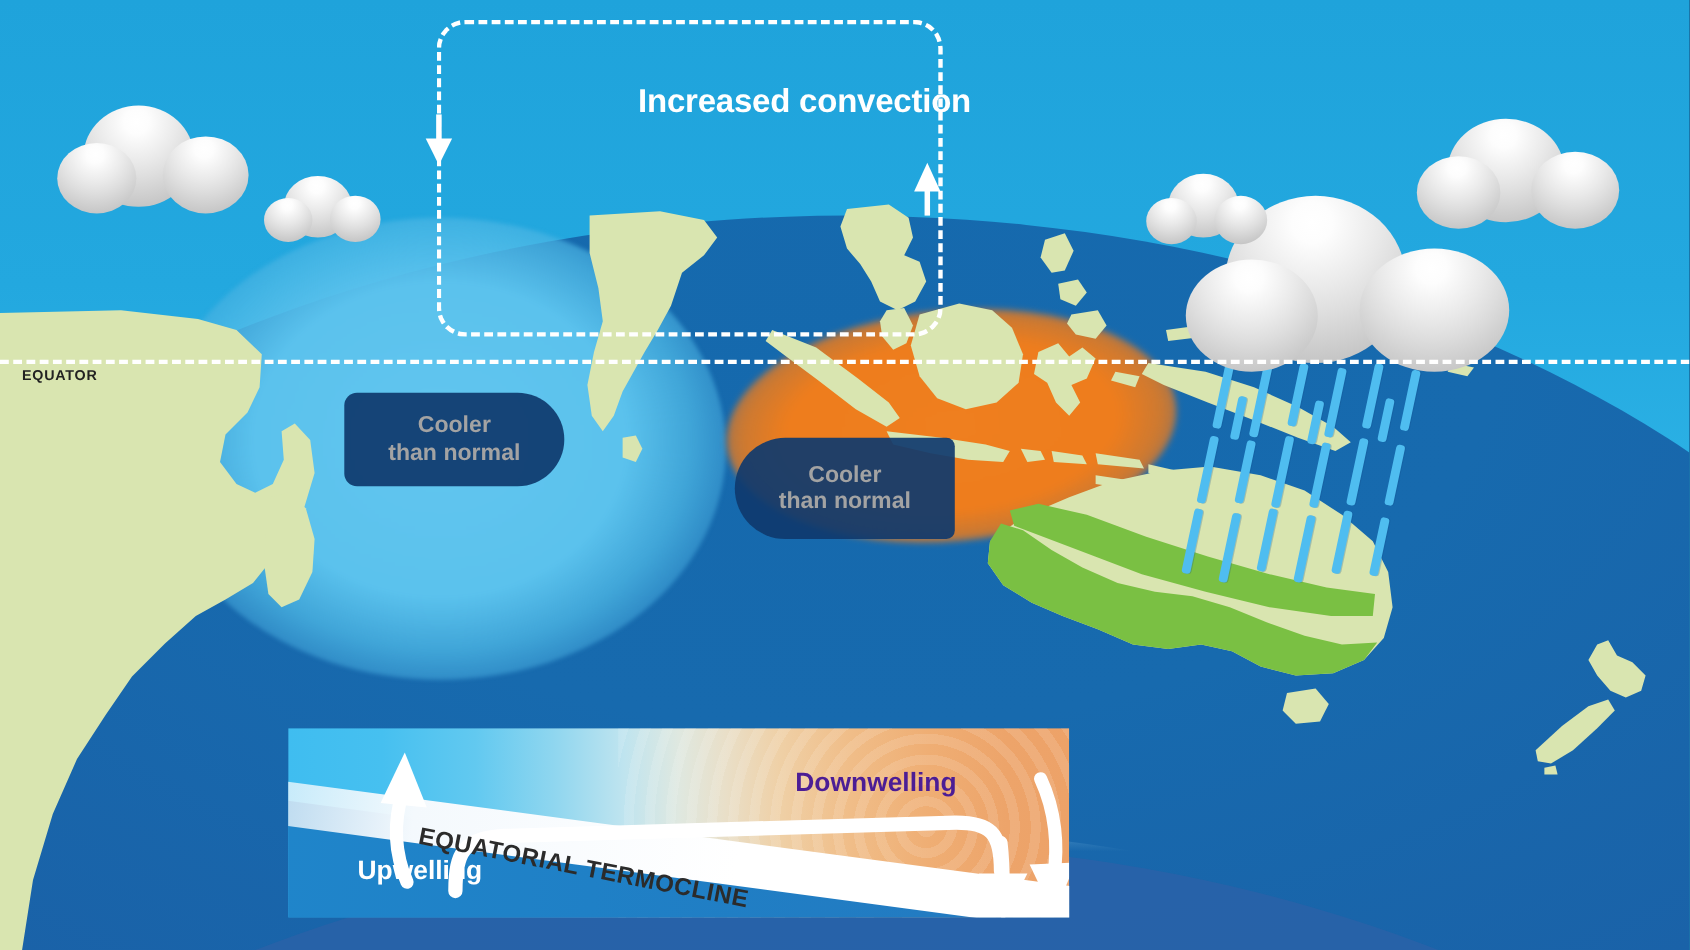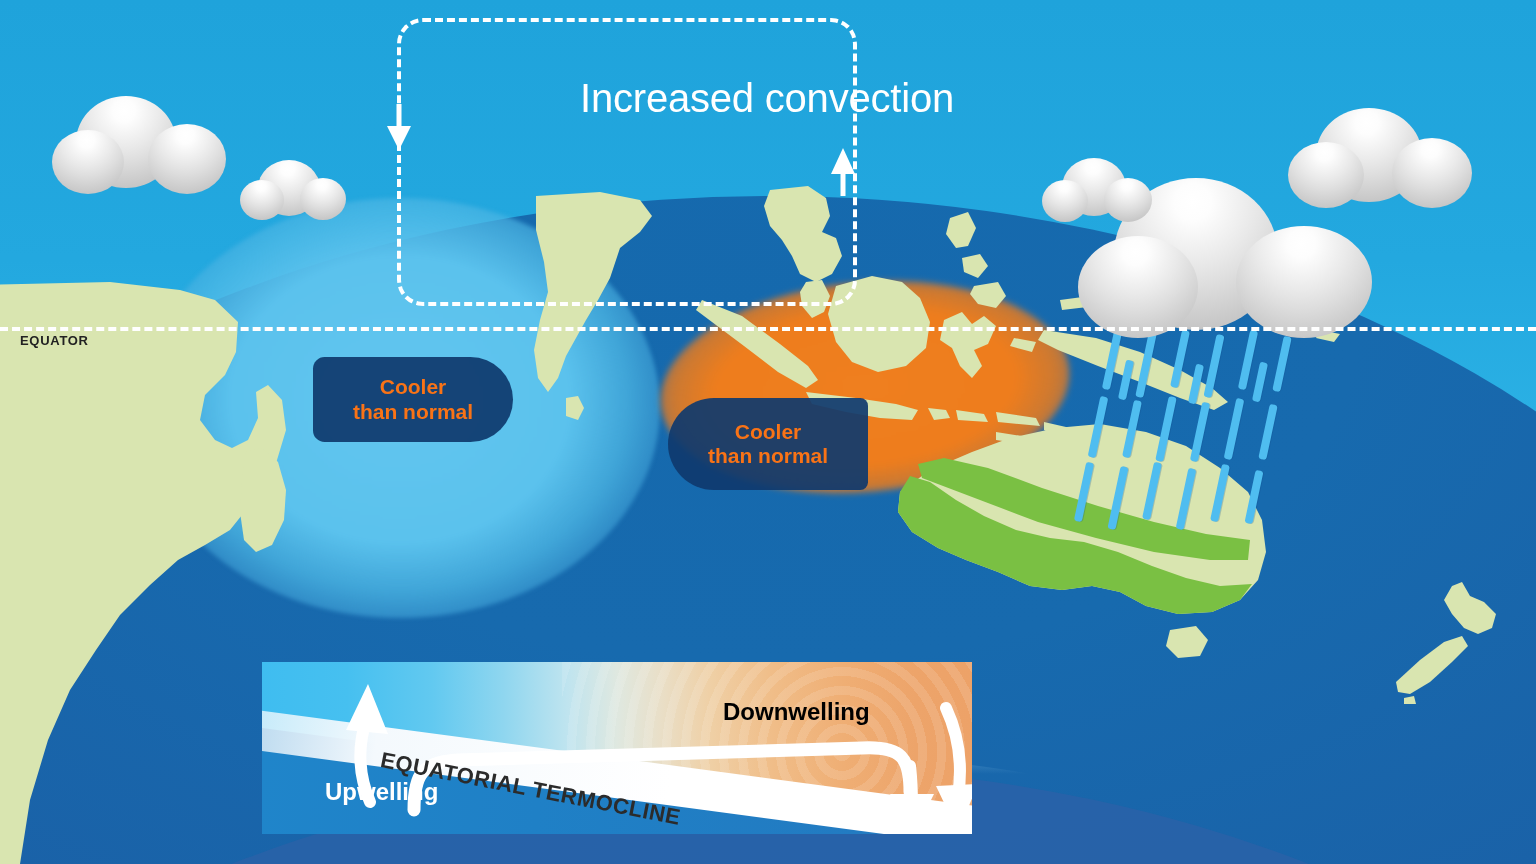--- a/index.html
+++ b/index.html
@@ -44,24 +44,24 @@
   .rain{position:absolute;background:#4fbdf0;border-radius:3px;transform:rotate(12deg);
         box-shadow:1px 0 0 rgba(20,80,140,.25);}
   
   .equator{position:absolute;left:0;top:327px;width:1536px;height:0;
     border-top:4px dashed #ffffff;}
   .equator-label{position:absolute;left:20px;top:333px;font-size:13px;font-weight:700;
     letter-spacing:.7px;color:#222;}
   
   .conv-loop{position:absolute;left:397px;top:18px;width:452px;height:280px;
     border:4px dashed #ffffff;border-radius:26px;}
-  .conv-title{position:absolute;left:580px;top:76px;font-size:40px;font-weight:400;
+  .conv-title{position:absolute;left:580px;top:76px;font-size:30px;font-weight:700;
     color:#fff;letter-spacing:-.2px;}
   
-  .pill{position:absolute;background:#0f3c72;color:#f97316;font-weight:700;
+  .pill{position:absolute;background:#0f3c72;color:#a3a3a3;font-weight:700;
     display:flex;align-items:center;justify-content:center;text-align:center;
     line-height:1.16;font-size:21px;}
   .pill.cool{left:313px;top:357px;width:200px;height:85px;
     border-radius:12px 44px 44px 12px;background:rgba(15,58,110,.93);}
   .pill.warm{left:668px;top:398px;width:200px;height:92px;
     border-radius:48px 8px 8px 48px;background:rgba(15,58,110,.92);}
   .pill.rainfall{left:874px;top:588px;width:290px;height:82px;
     border-radius:42px;background:rgba(12,58,110,.92);}
   
   .inset{position:absolute;left:262px;top:662px;width:710px;height:172px;overflow:hidden;}
@@ -75,21 +75,21 @@
       rgba(255,255,255,0) 9px,rgba(255,255,255,0) 19px);}
   .inset-deep{position:absolute;left:-60px;top:58px;width:860px;height:300px;
     background:linear-gradient(90deg,#1f86cb 0%,#1f80c6 40%,#2478bf 100%);
     transform:rotate(7.6deg);transform-origin:left top;}
   .thermo{position:absolute;left:-80px;top:38px;width:900px;height:40px;
     background:linear-gradient(90deg,rgba(255,255,255,.55) 0%,#f4f9fd 22%,#ffffff 55%,#ffffff 100%);
     transform:rotate(7.6deg);transform-origin:left top;}
   .thermo-text{position:absolute;left:378px;top:776px;font-size:22px;font-weight:700;
     color:#2b2b2b;letter-spacing:.5px;transform:rotate(11deg);white-space:nowrap;}
   .up-label{position:absolute;left:325px;top:778px;font-size:24px;font-weight:700;color:#fff;}
-  .down-label{position:absolute;left:723px;top:698px;font-size:24px;font-weight:700;color:#000000;}
+  .down-label{position:absolute;left:723px;top:698px;font-size:24px;font-weight:700;color:#4c1d95;}
   .inset-svg{position:absolute;left:0;top:0;width:710px;height:172px;}
 </style>
 </head>
 <body>
 
 <div id="stage">
 
   <div class="sky"></div>
 
   <div class="globe"></div>

